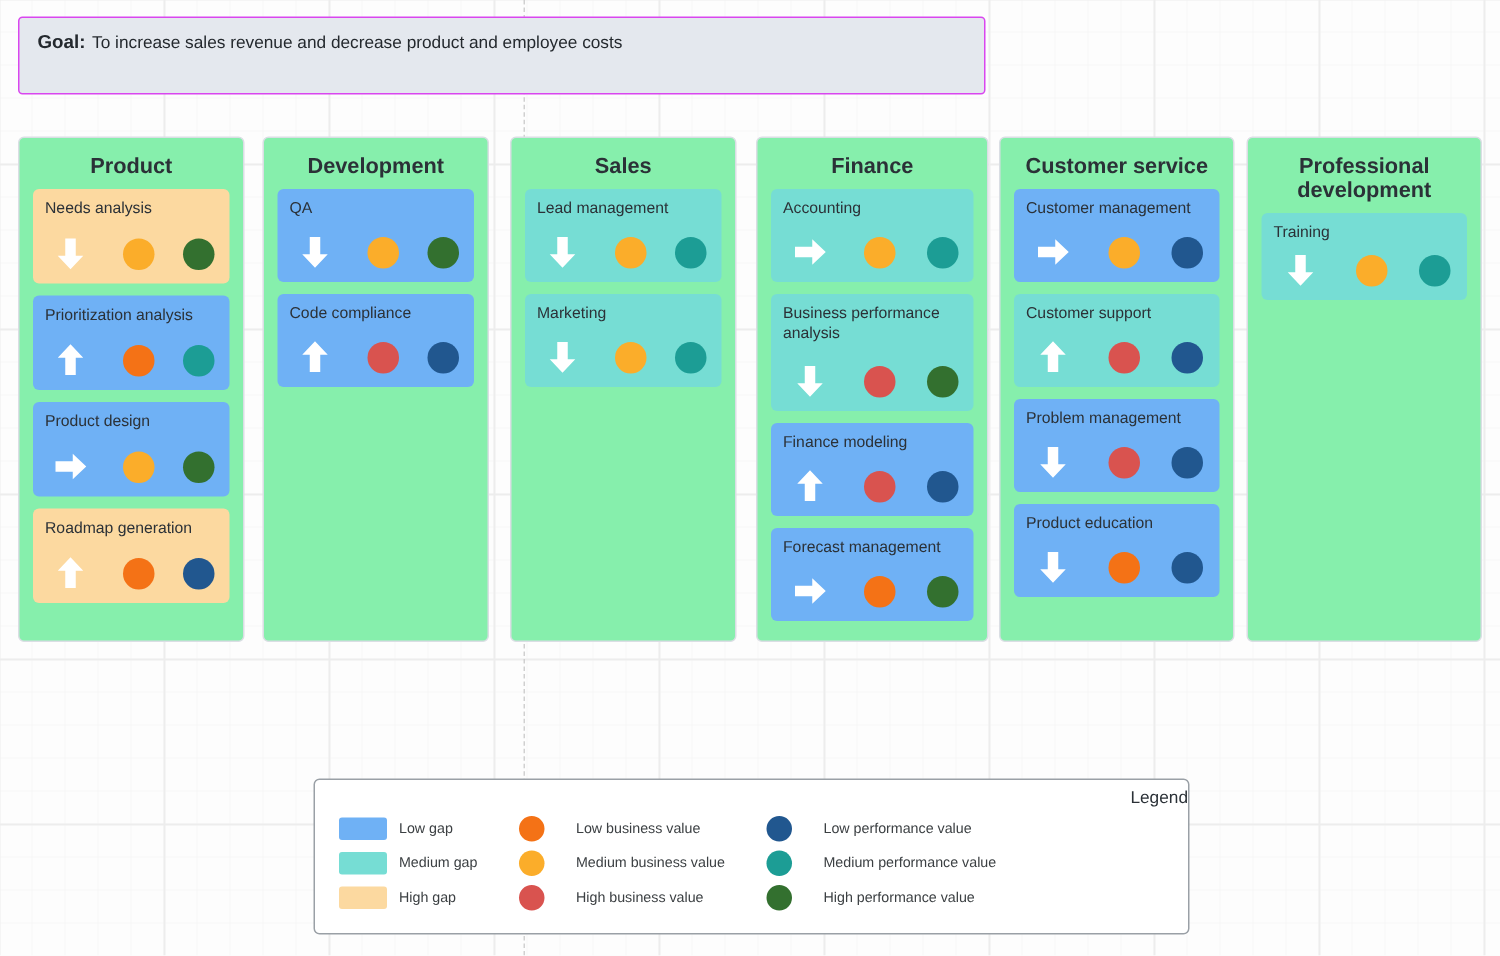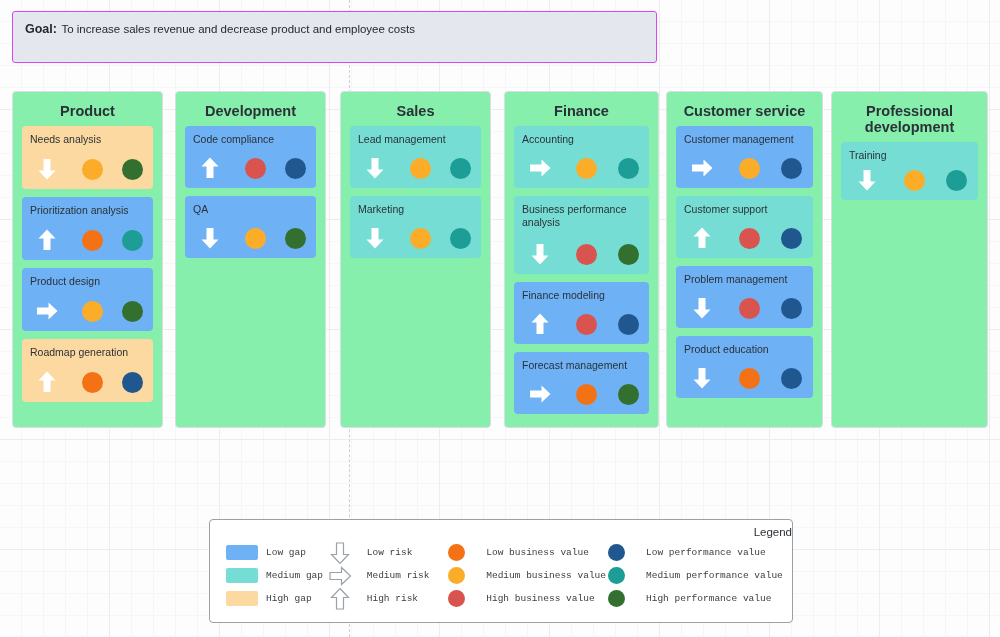--- a/index.html
+++ b/index.html
@@ -148,21 +148,20 @@
   #legend-title {
     text-align: right;
     font-size: 11.5px;
     color: #2b3137;
     padding-top: 6px;
     padding-bottom: 3px;
   }
   #legend-grid {
     display: flex;
     padding: 0 16px;
-    font-family: Liberation Mono, monospace;
   }
   .legend-col { display: flex; flex-direction: column; }
   .legend-col.c1 { width: 118px; }
   .legend-col.c2 { width: 140px; }
   .legend-col.c3 { width: 165px; }
   .legend-col.c4 { width: 170px; }
 
   .legend-row {
     display: flex;
     align-items: center;
@@ -267,48 +266,48 @@
           </div>
           <div class="icon-slot perf">
             <span class="dot" style="background: rgb(33, 87, 143);"></span>
           </div>
         </div>
       </div>
     </div>
     <div class="column" style="left: 175px; width: 151px;">
       <div class="column-title">Development</div>
       <div class="card gap-low" style="height: 62px;">
+        <div class="card-title">QA</div>
+        <div class="card-icons">
+          <div class="icon-slot risk">
+            <svg class="arrow-svg" width="26" height="26" viewBox="0 0 26 26">
+              <polygon points="9.5,3 16.5,3 16.5,14.5 21.5,14.5 13,23.5 4.5,14.5 9.5,14.5" fill="#ffffff" stroke="none" stroke-width="0"></polygon>
+            </svg>
+          </div>
+          <div class="icon-slot biz">
+            <span class="dot" style="background: rgb(251, 173, 42);"></span>
+          </div>
+          <div class="icon-slot perf">
+            <span class="dot" style="background: rgb(51, 112, 47);"></span>
+          </div>
+        </div>
+      </div>
+      <div class="card gap-low" style="height: 62px;">
         <div class="card-title">Code compliance</div>
         <div class="card-icons">
           <div class="icon-slot risk">
             <svg class="arrow-svg" width="26" height="26" viewBox="0 0 26 26">
               <polygon points="13,2.5 21.5,11.5 16.5,11.5 16.5,23 9.5,23 9.5,11.5 4.5,11.5" fill="#ffffff" stroke="none" stroke-width="0"></polygon>
             </svg>
           </div>
           <div class="icon-slot biz">
             <span class="dot" style="background: rgb(217, 83, 79);"></span>
           </div>
           <div class="icon-slot perf">
             <span class="dot" style="background: rgb(33, 87, 143);"></span>
-          </div>
-        </div>
-      </div>
-      <div class="card gap-low" style="height: 62px;">
-        <div class="card-title">QA</div>
-        <div class="card-icons">
-          <div class="icon-slot risk">
-            <svg class="arrow-svg" width="26" height="26" viewBox="0 0 26 26">
-              <polygon points="9.5,3 16.5,3 16.5,14.5 21.5,14.5 13,23.5 4.5,14.5 9.5,14.5" fill="#ffffff" stroke="none" stroke-width="0"></polygon>
-            </svg>
-          </div>
-          <div class="icon-slot biz">
-            <span class="dot" style="background: rgb(251, 173, 42);"></span>
-          </div>
-          <div class="icon-slot perf">
-            <span class="dot" style="background: rgb(51, 112, 47);"></span>
           </div>
         </div>
       </div>
     </div>
     <div class="column" style="left: 340px; width: 151px;">
       <div class="column-title">Sales</div>
       <div class="card gap-medium" style="height: 62px;">
         <div class="card-title">Lead management</div>
         <div class="card-icons">
           <div class="icon-slot risk">
@@ -512,46 +511,20 @@
           </div>
           <div class="legend-label">Medium gap</div>
         </div>
         <div class="legend-row">
           <div class="legend-mark">
             <span class="swatch" style="background:#fcd9a0"></span>
           </div>
           <div class="legend-label">High gap</div>
         </div>
       </div>
-    <div class="legend-col c2">
-        <div class="legend-row">
-          <div class="legend-mark">
-            <svg class="arrow-svg" width="26" height="26" viewBox="0 0 26 26">
-              <polygon points="9.5,3 16.5,3 16.5,14.5 21.5,14.5 13,23.5 4.5,14.5 9.5,14.5" fill="#ffffff" stroke="#9aa0a6" stroke-width="1.2"></polygon>
-            </svg>
-          </div>
-          <div class="legend-label">Low risk</div>
-        </div>
-        <div class="legend-row">
-          <div class="legend-mark">
-            <svg class="arrow-svg" width="26" height="26" viewBox="0 0 26 26">
-              <polygon points="3,9.5 14.5,9.5 14.5,4.5 23.5,13 14.5,21.5 14.5,16.5 3,16.5" fill="#ffffff" stroke="#9aa0a6" stroke-width="1.2"></polygon>
-            </svg>
-          </div>
-          <div class="legend-label">Medium risk</div>
-        </div>
-        <div class="legend-row">
-          <div class="legend-mark">
-            <svg class="arrow-svg" width="26" height="26" viewBox="0 0 26 26">
-              <polygon points="13,2.5 21.5,11.5 16.5,11.5 16.5,23 9.5,23 9.5,11.5 4.5,11.5" fill="#ffffff" stroke="#9aa0a6" stroke-width="1.2"></polygon>
-            </svg>
-          </div>
-          <div class="legend-label">High risk</div>
-        </div>
-      </div>
     <div class="legend-col c3">
         <div class="legend-row">
           <div class="legend-mark">
             <span class="legend-dot" style="background:#f47216"></span>
           </div>
           <div class="legend-label">Low business value</div>
         </div>
         <div class="legend-row">
           <div class="legend-mark">
             <span class="legend-dot" style="background:#fbad2a"></span>

